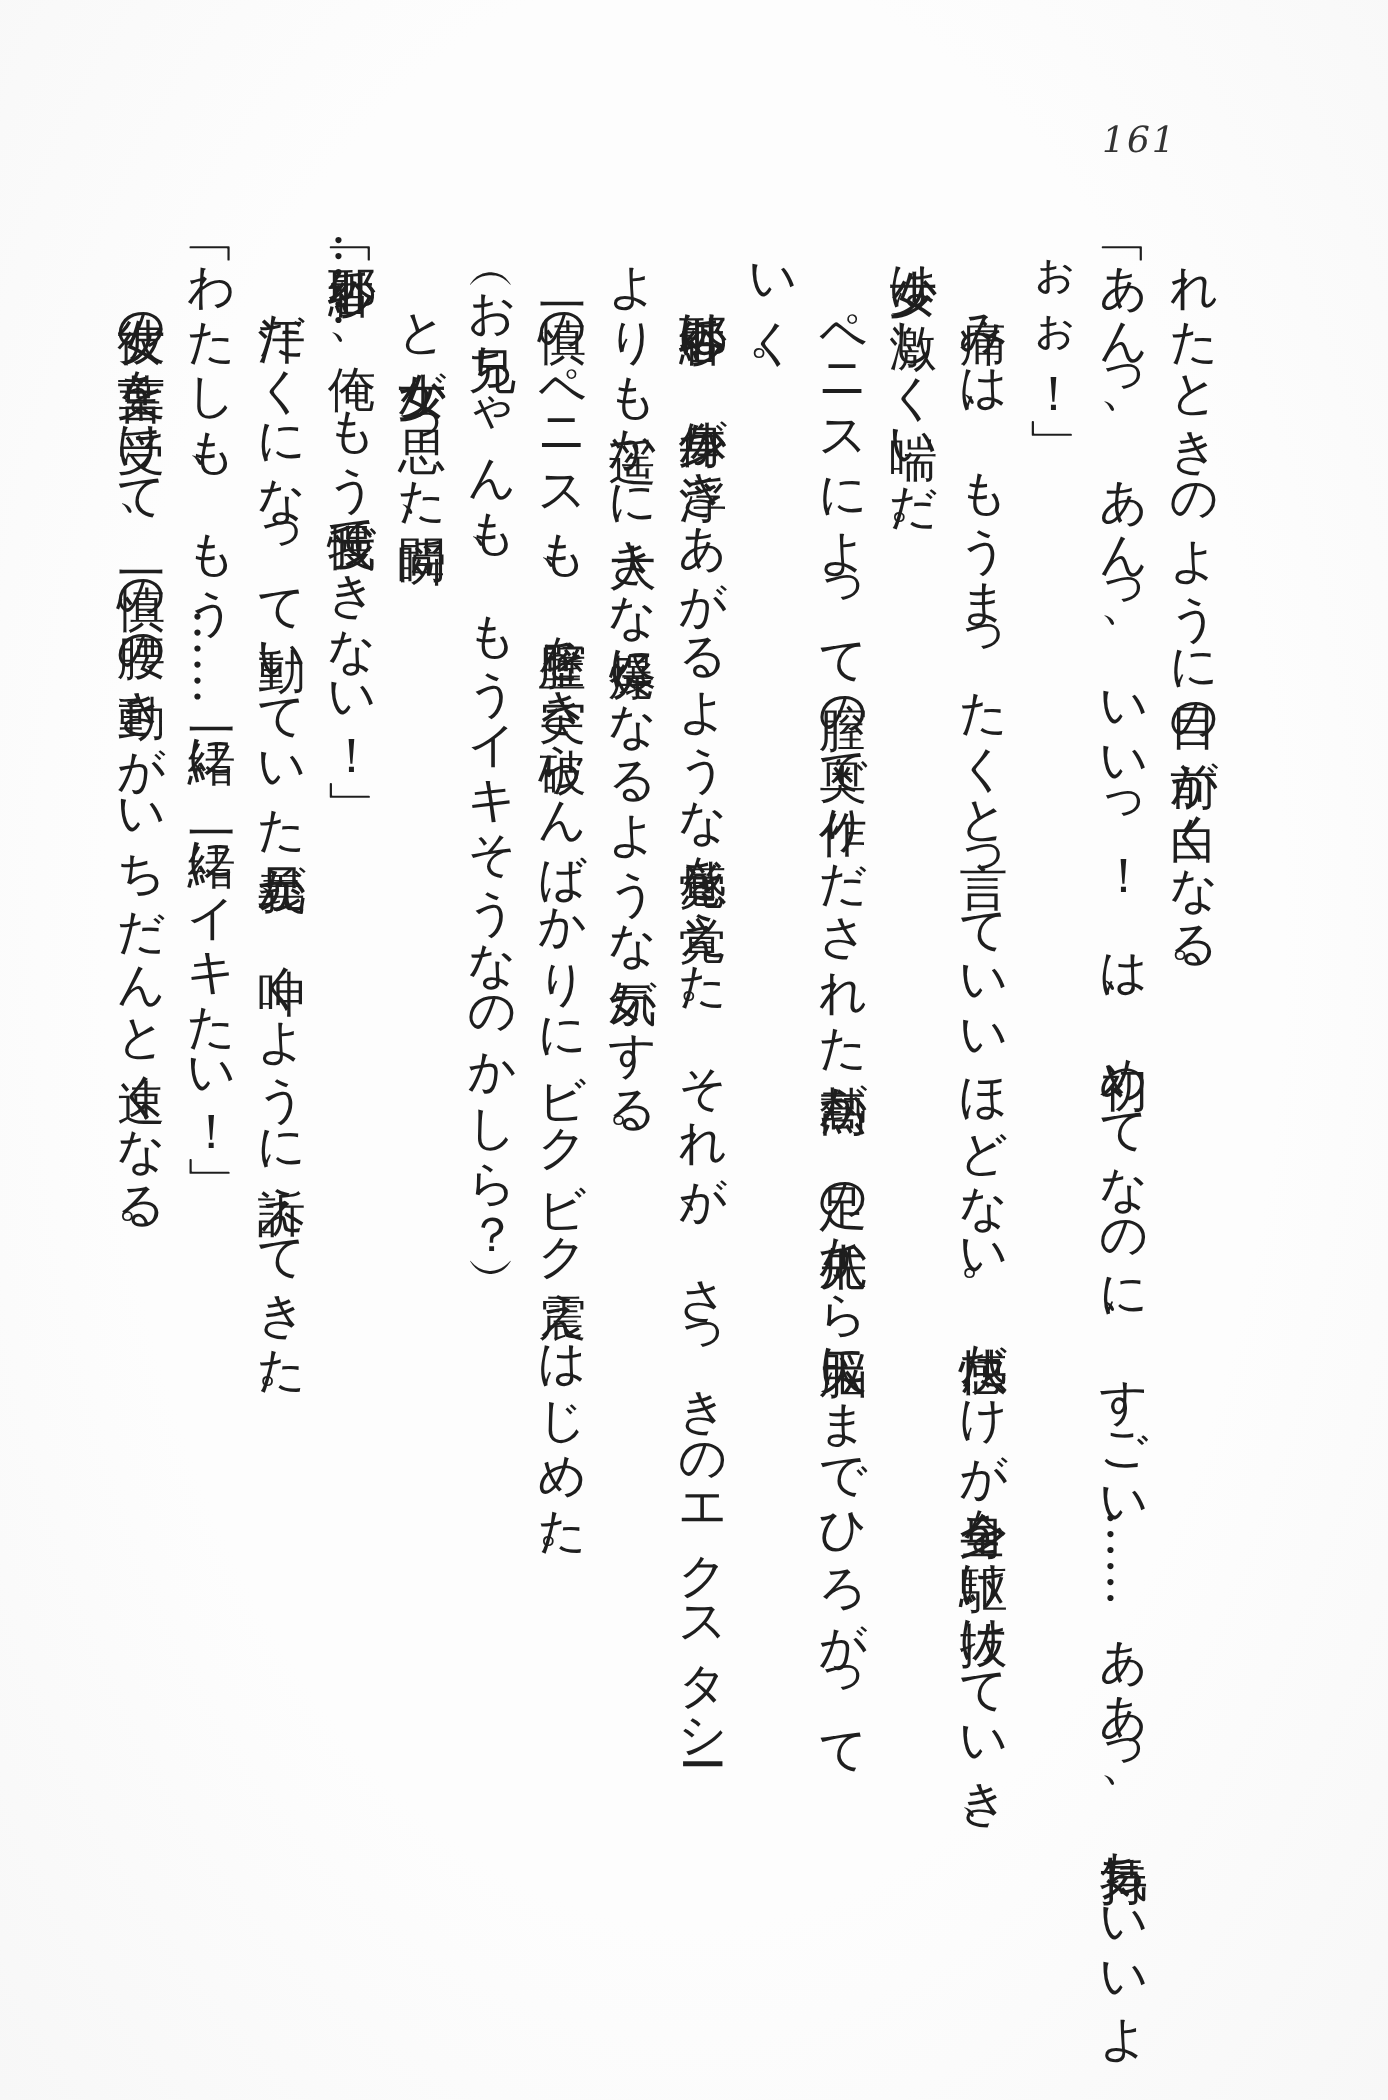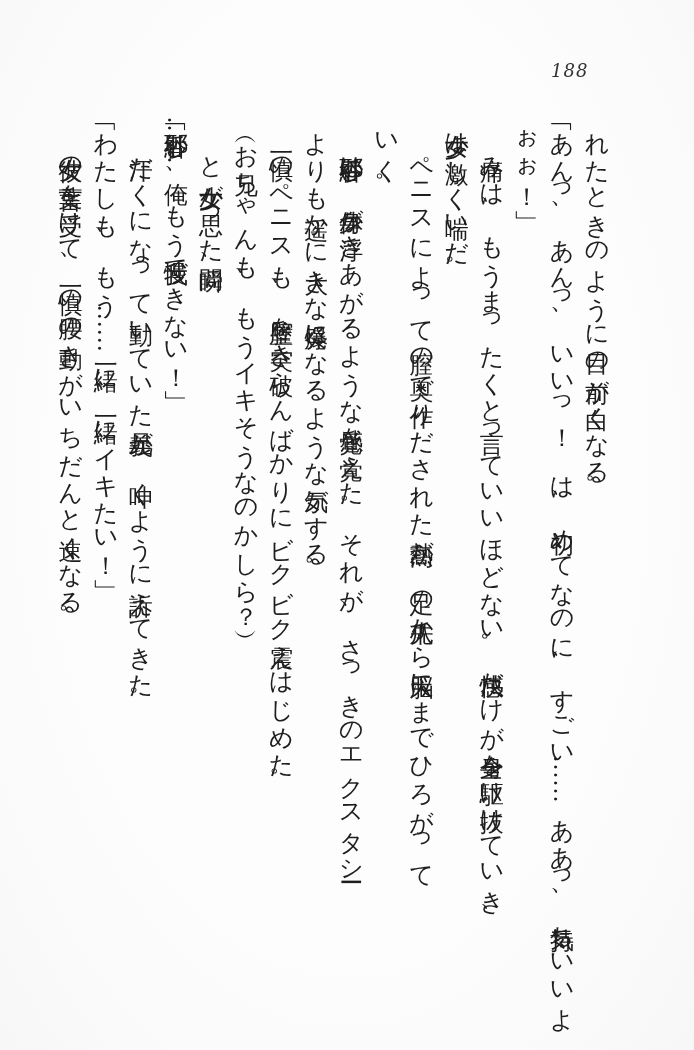--- a/index.html
+++ b/index.html
@@ -49,21 +49,21 @@
     white-space: nowrap;
   }
   .indent-full { text-indent: 1em; }
   .indent-half { text-indent: 0.55em; }
 </style>
 </head>
 <body>
 
 <div class="page-surface"></div>
 
-<div class="page-number">188</div>
+<div class="page-number">161</div>
 
 <div class="text-block">
   <p class="line">れたときのように目の前が白くなる。</p>
   <p class="line">「あんっ、あんっ、いいっ！　は、初めてなのに、すごい……ああっ、気持ちいいよ</p>
   <p class="line">ぉぉ！」</p>
   <p class="line indent-full">痛みは、もうまったくと言っていいほどない。快感だけが全身を駆け抜けていき、</p>
   <p class="line">少女は激しく喘いだ。</p>
   <p class="line indent-full">ペニスによって膣の奥で作りだされた高熱が、足の爪先から脳天にまでひろがって</p>
   <p class="line">いく。</p>
   <p class="line indent-full">紗耶香は、身体が浮きあがるような感覚を覚えた。それが、さっきのエクスタシー</p>

